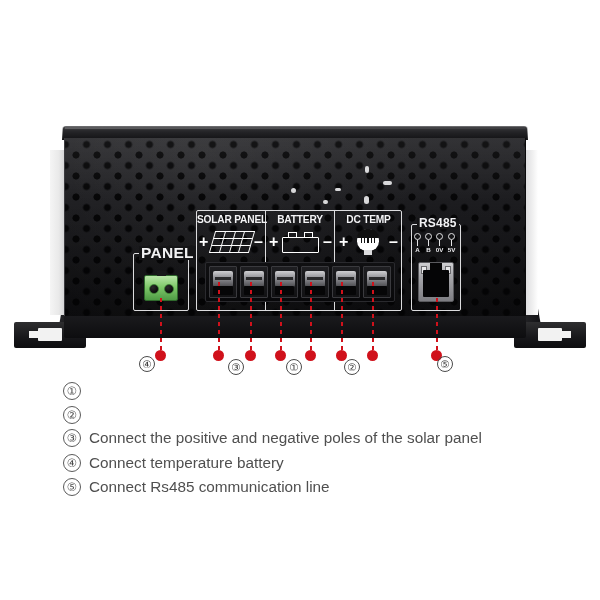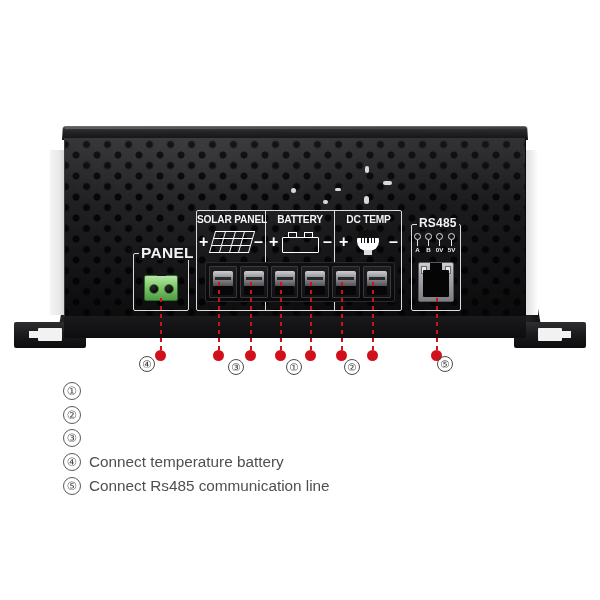--- a/index.html
+++ b/index.html
@@ -523,20 +523,21 @@
 
   <div id="legend">
     <div class="legend-row">
       <div class="legend-num">①</div>
     </div>
     <div class="legend-row">
       <div class="legend-num">②</div>
     </div>
     <div class="legend-row">
       <div class="legend-num">③</div>
+      <div class="legend-text">Connect the positive and negative poles of the solar panel</div>
     </div>
     <div class="legend-row">
       <div class="legend-num">④</div>
       <div class="legend-text">Connect temperature battery</div>
     </div>
     <div class="legend-row">
       <div class="legend-num">⑤</div>
       <div class="legend-text">Connect Rs485 communication line</div>
     </div>
   </div>

